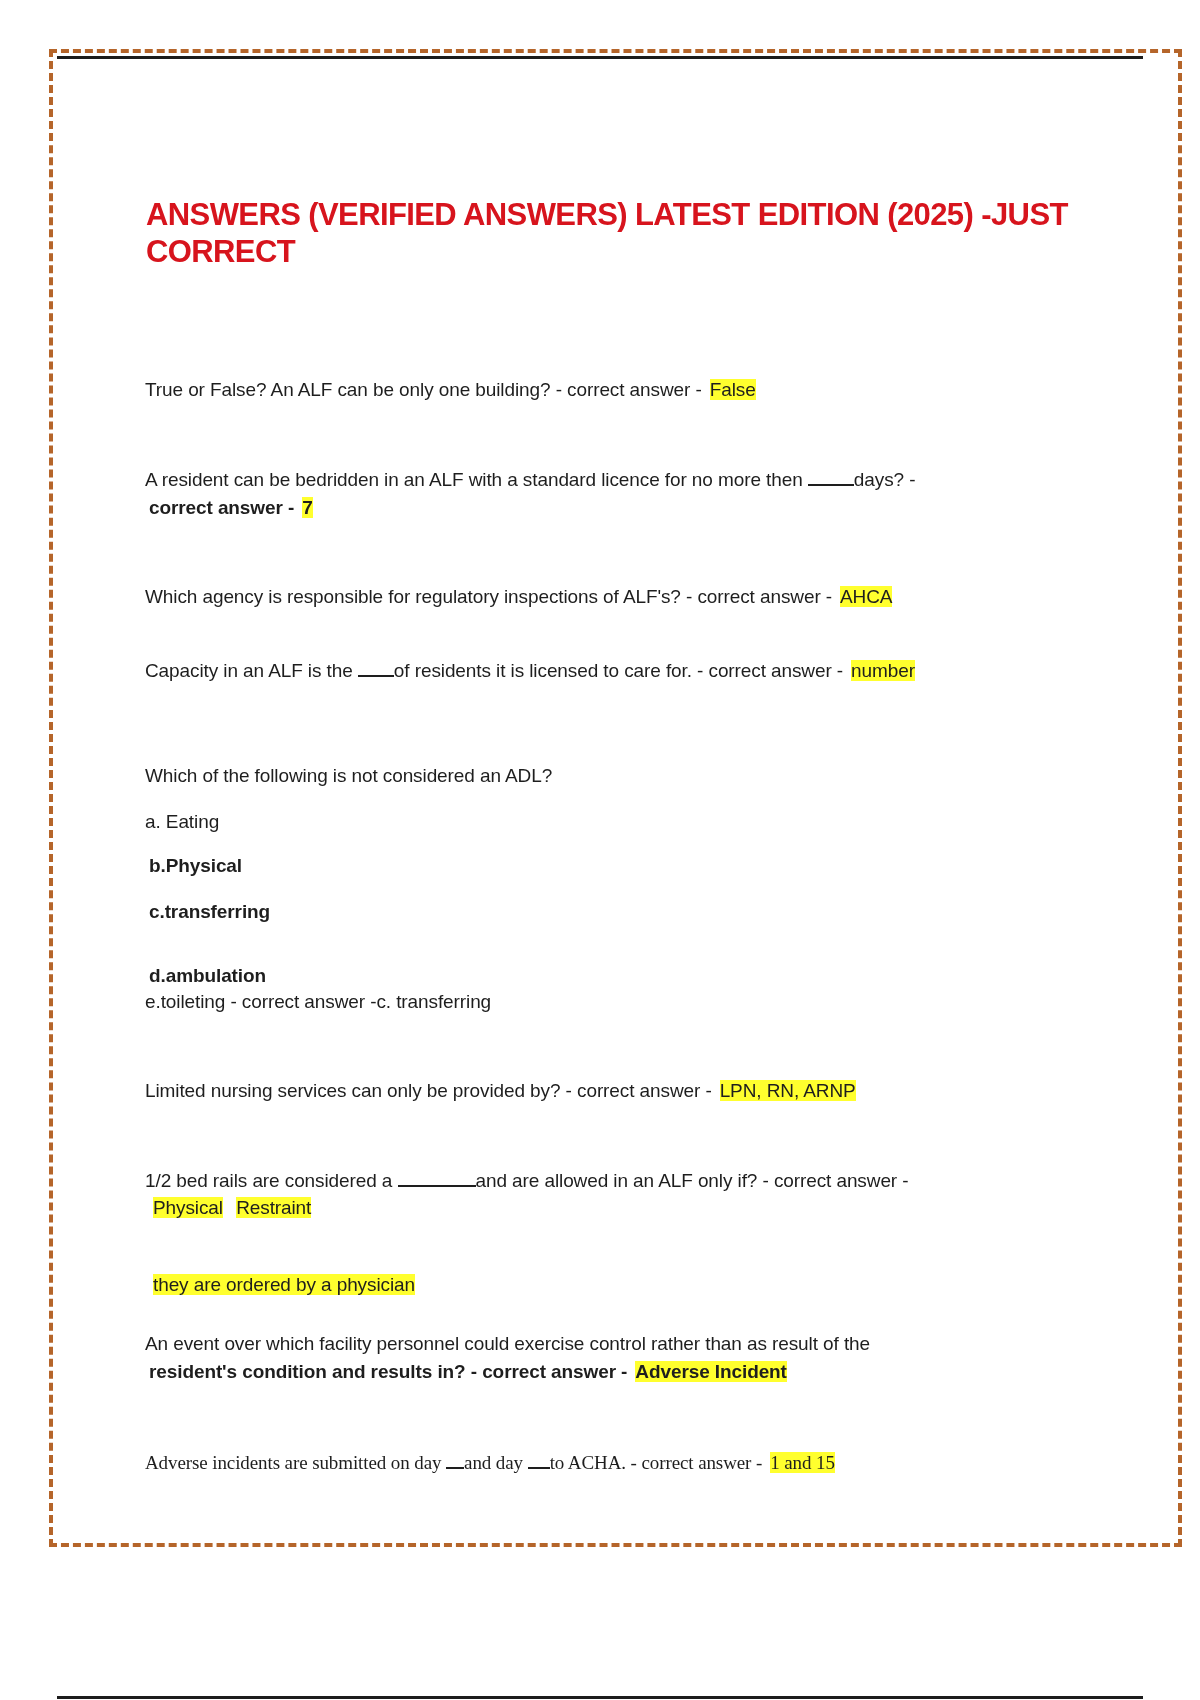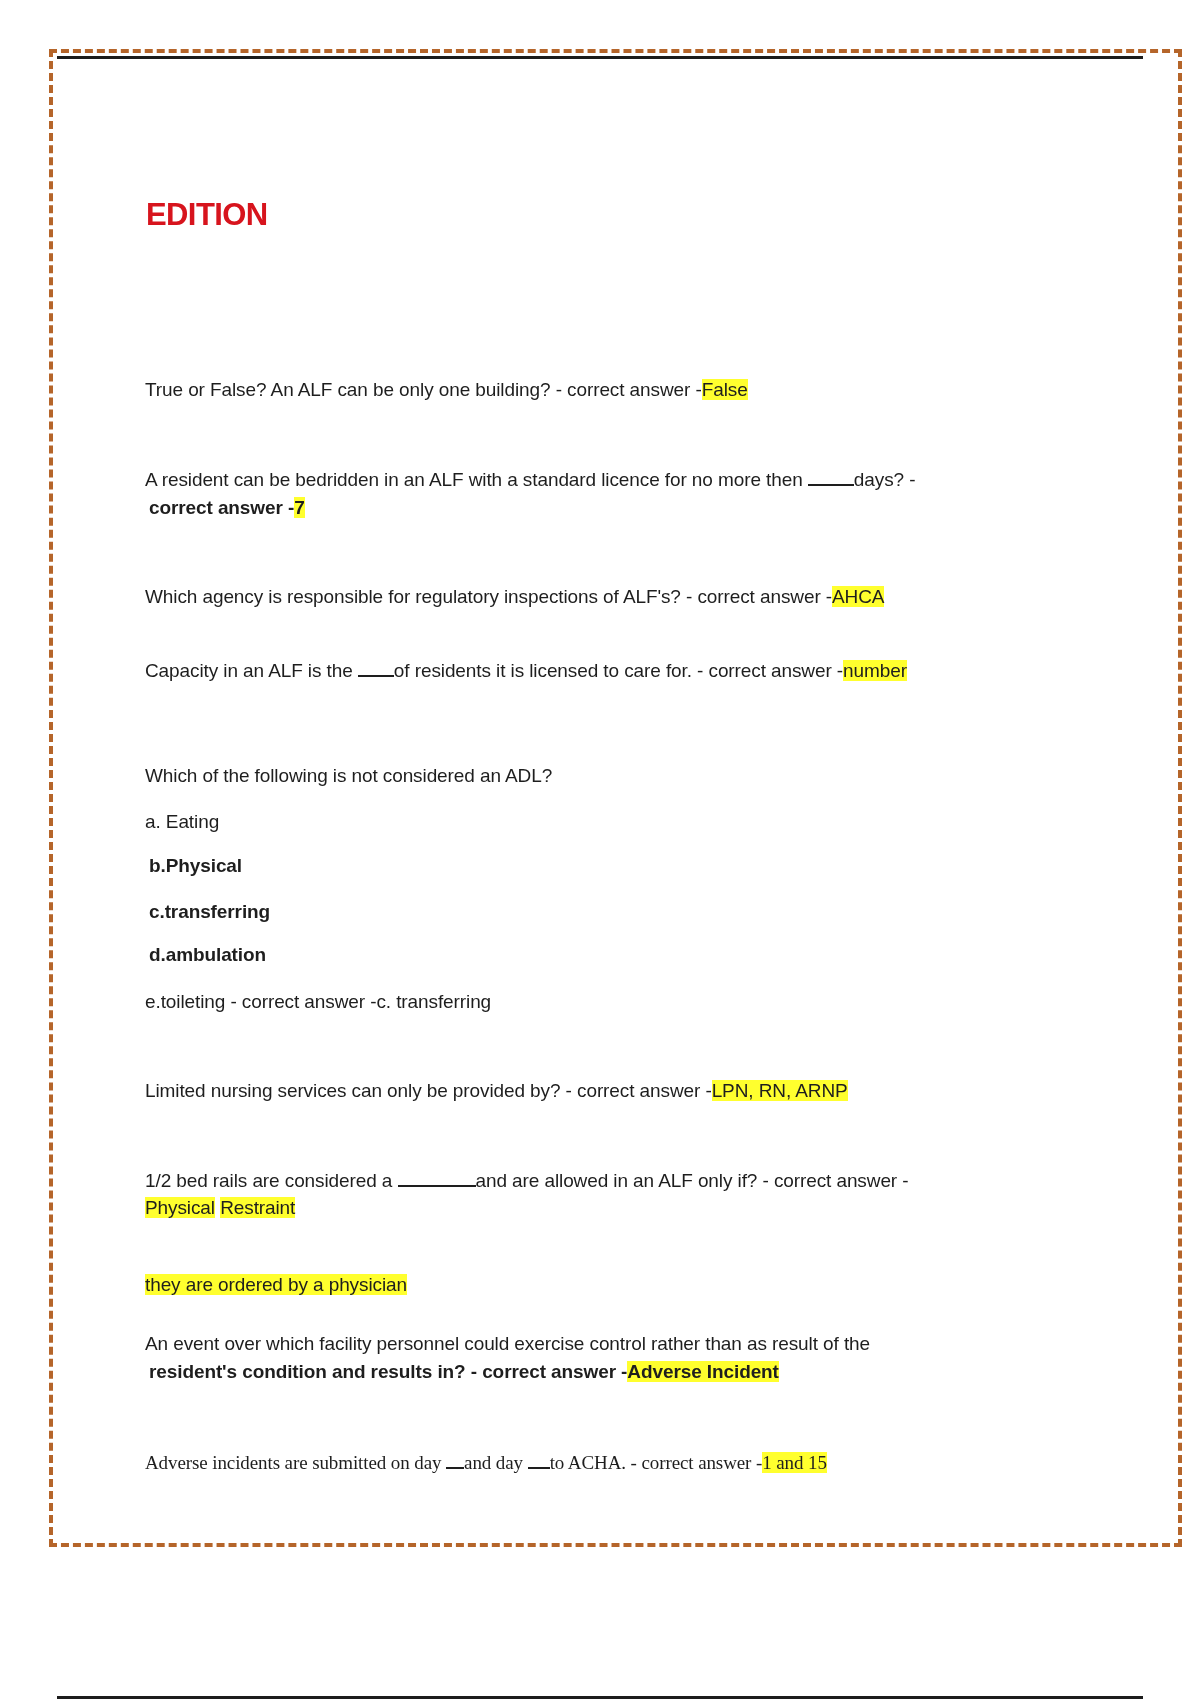--- a/index.html
+++ b/index.html
@@ -15,32 +15,33 @@
   .rule-top { left: 57px; top: 56px; width: 1086px; }
   .rule-bottom { left: 57px; top: 1696px; width: 1086px; }
   .title {
     position: absolute; left: 146px; top: 196px; width: 960px;
     font-size: 31px; font-weight: bold; line-height: 37px; color: #d7141d;
     letter-spacing: -0.6px;
   }
   .title .line { display: block; white-space: nowrap; }
   .txt { position: absolute; left: 145px; font-size: 19px; line-height: 28px; white-space: nowrap; color: #1e1e1e; letter-spacing: -0.1px; }
   .indent { left: 149px; font-weight: bold; }
-  .hl { background: #ffff2e; }
+  .hl { background: #ffff2e; margin-left: 8px; }
   .blank { display: inline-block; border-bottom: 2px solid #1e1e1e; height: 18px; vertical-align: baseline; }
 </style>
 </head>
 <body>
 
 <div class="page-frame"></div>
 <div class="rule rule-top"></div>
 <div class="rule rule-bottom"></div>
 
 <h1 class="title" style="margin:0;">
-  <span class="line">EDITION</span>
+  <span class="line">ANSWERS (VERIFIED ANSWERS) LATEST EDITION (2025) -JUST</span>
+  <span class="line">CORRECT</span>
 </h1>
 
 <div class="txt" style="top:376px;">
   <span>True or False? An ALF can be only one building? - correct answer -</span><span class="hl">False</span>
 </div>
 
 <div class="txt" style="top:466px;text-align:center;">
   <span>A resident can be bedridden in an ALF with a standard licence for no more then </span><span class="blank" style="width:46px;"></span><span>days? -</span>
 </div>
 <div class="txt indent" style="top:494px;">
@@ -52,21 +53,21 @@
 </div>
 
 <div class="txt" style="top:657px;">
   <span>Capacity in an ALF is the </span><span class="blank" style="width:36px;"></span><span>of residents it is licensed to care for. - correct answer -</span><span class="hl">number</span>
 </div>
 
 <div class="txt" style="top:762px;">Which of the following is not considered an ADL?</div>
 <div class="txt" style="top:808px;">a. Eating</div>
 <div class="txt indent" style="top:852px;">b.Physical</div>
 <div class="txt indent" style="top:898px;">c.transferring</div>
-<div class="txt indent" style="top:941px;">d.ambulation</div>
+<div class="txt indent" style="top:962px;">d.ambulation</div>
 <div class="txt" style="top:988px;">e.toileting - correct answer -c. transferring</div>
 
 <div class="txt" style="top:1077px;">
   <span>Limited nursing services can only be provided by? - correct answer -</span><span class="hl">LPN, RN, ARNP</span>
 </div>
 
 <div class="txt" style="top:1167px;">
   <span>1/2 bed rails are considered a </span><span class="blank" style="width:78px;"></span><span>and are allowed in an ALF only if? - correct answer -</span>
 </div>
 <div class="txt" style="top:1194px;">

